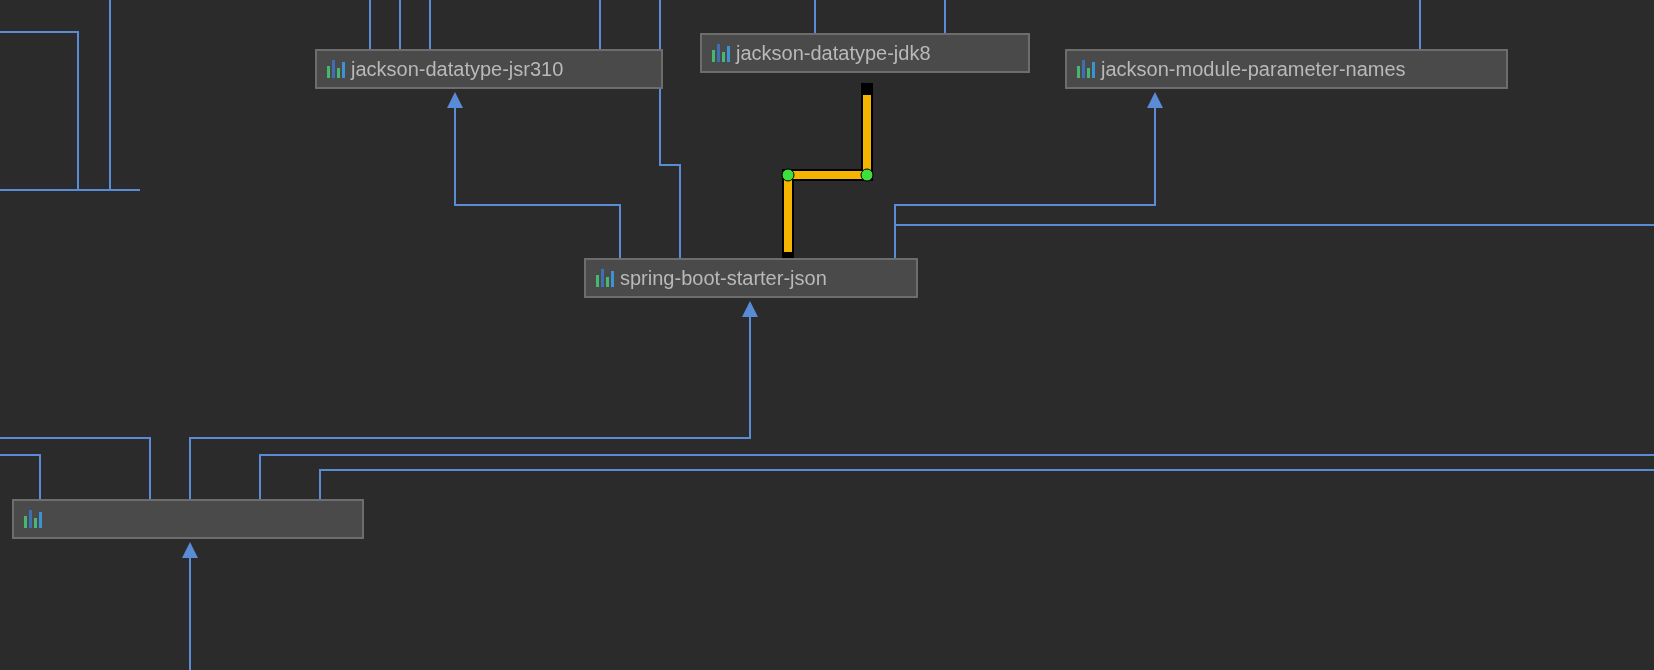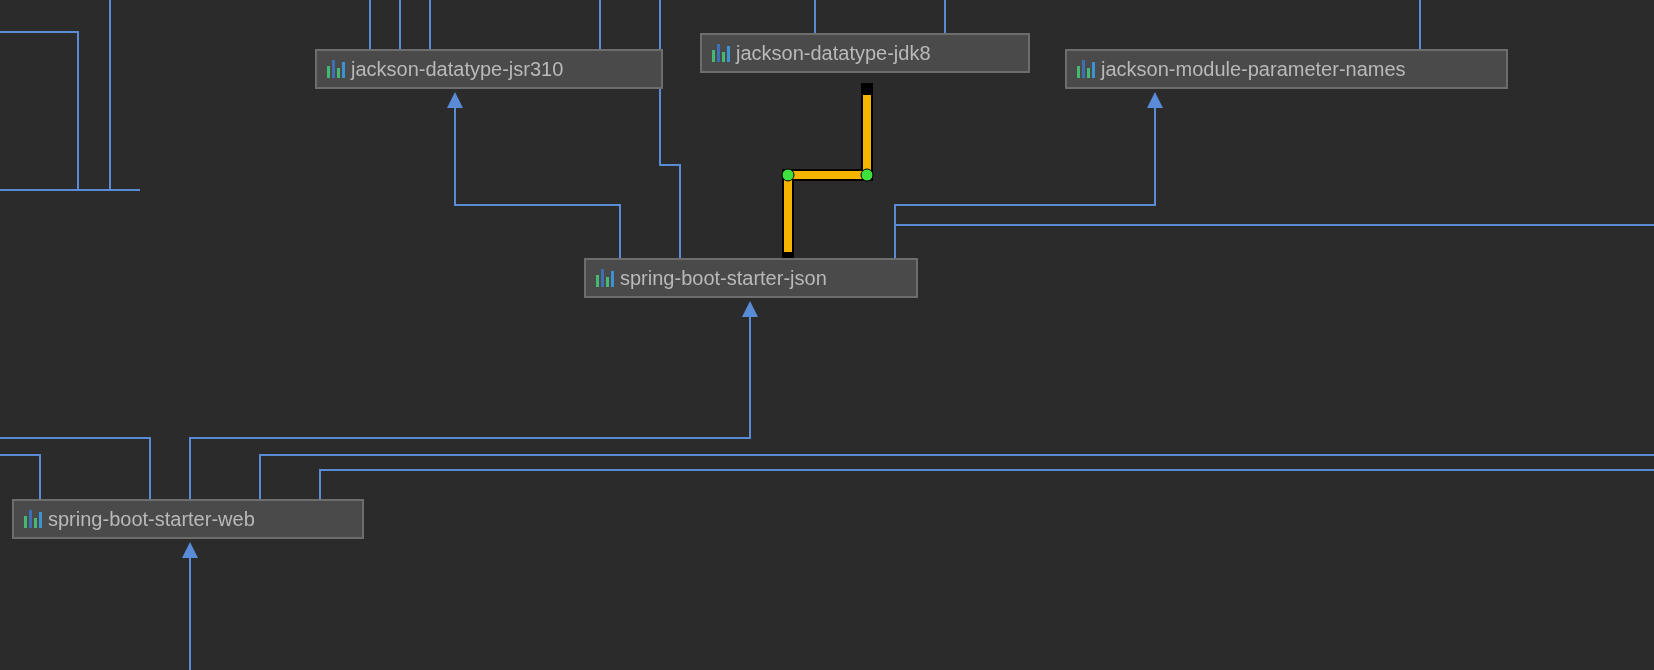--- a/index.html
+++ b/index.html
@@ -130,16 +130,15 @@
     <span class="label">jackson-module-parameter-names</span>
   </div>
 
   <div class="node" style="left:12px;top:499px;width:352px">
     <span class="bars-icon">
         <span></span>
         <span></span>
         <span></span>
         <span></span>
       </span>
-    <span class="label">spring-boot-starter-web</span>
   </div>
 
 </div>
 
 </body></html>

